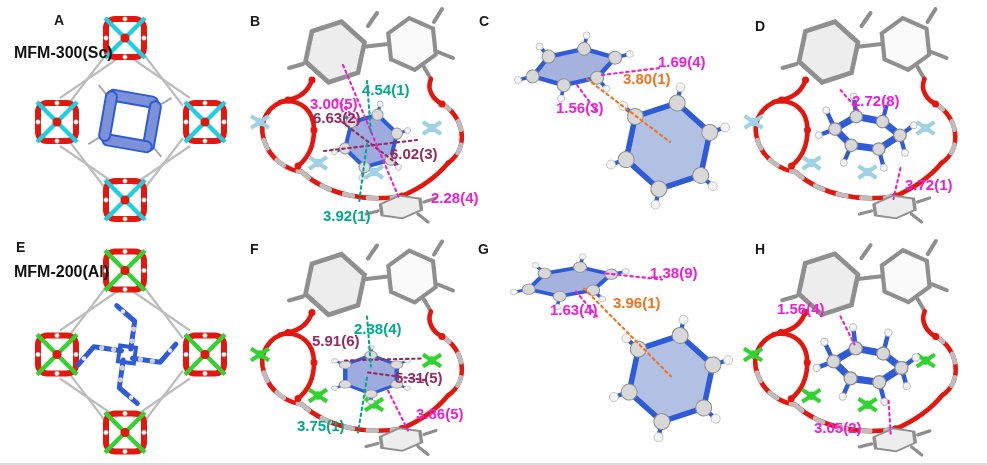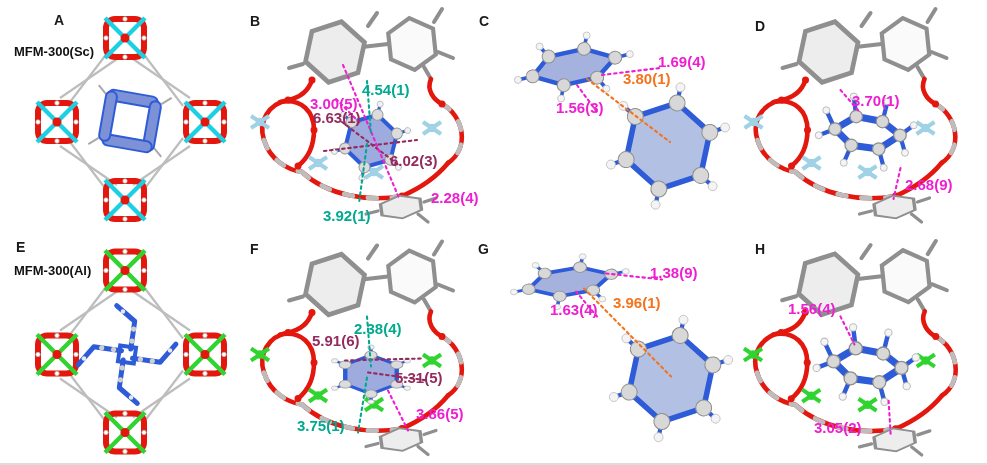--- a/index.html
+++ b/index.html
@@ -6,21 +6,21 @@
   .stage{
     position:relative;width:987px;height:465px;background:#ffffff;overflow:hidden;
     font-family:"Liberation Sans",sans-serif;border-bottom:2px solid #dcdcdc;box-sizing:border-box;
   }
   .panel{position:absolute;}
   .panel svg{position:absolute;left:0;top:0;width:100%;height:100%;}
   .letter{
     position:absolute;font-weight:bold;font-size:14px;color:#1a1a1a;z-index:3;white-space:nowrap;
   }
   .material{
-    position:absolute;font-weight:bold;font-size:13px;color:#111;z-index:3;white-space:nowrap;
+    position:absolute;font-weight:bold;font-size:16px;color:#111;z-index:3;white-space:nowrap;
   }
   .ml{
     position:absolute;font-weight:bold;font-size:15px;z-index:3;white-space:nowrap;
   }
   .c-magenta{color:#ee1fd0;}
   .c-teal{color:#00a98f;}
   .c-maroon{color:#942a5e;}
   .c-orange{color:#f4731c;}
   
   .m-sc-bright{--metal:#1bd0e2;}
@@ -270,22 +270,22 @@
         <line class="dr" x1="92" y1="122" x2="150" y2="166"></line>
         <line class="dm" x1="93" y1="65" x2="149" y2="198"></line>
         <line class="dm" x1="86" y1="99" x2="110" y2="123"></line>
         <line class="dt" x1="117" y1="81" x2="121" y2="134"></line>
         <line class="dt" x1="117" y1="144" x2="109" y2="203"></line>
       </g>
     </svg>
     <span class="letter" style="left:0;top:13px">B</span>
     <span class="ml c-magenta" style="left:60px;top:95px">3.00(5)</span>
     <span class="ml c-teal" style="left:112px;top:81px">4.54(1)</span>
-    <span class="ml c-maroon" style="left:63px;top:109px">6.63(1)</span>
-    <span class="ml c-maroon" style="left:140px;top:152px">6.02(3)</span>
+    <span class="ml c-maroon" style="left:63px;top:109px">6.63(2)</span>
+    <span class="ml c-maroon" style="left:140px;top:145px">6.02(3)</span>
     <span class="ml c-magenta" style="left:181px;top:189px">2.28(4)</span>
     <span class="ml c-teal" style="left:73px;top:207px">3.92(1)</span>
   </div>
 
   <div class="panel" style="left:490px;top:0;width:250px;height:232px">
     <svg viewBox="0 0 250 232">
       <g transform="translate(84,68) rotate(-6)">
           <use href="#benzU"></use>
         </g>
       <g transform="translate(178,146) rotate(12)">
@@ -308,22 +308,22 @@
       <use href="#siteBG"></use>
       <g transform="translate(124,134) scale(1.25)">
           <use href="#chair"></use>
         </g>
       <g class="dash">
         <line class="dm" x1="97" y1="90" x2="117" y2="113"></line>
         <line class="dm" x1="157" y1="168" x2="150" y2="199"></line>
       </g>
     </svg>
     <span class="letter" style="left:15px;top:18px">D</span>
-    <span class="ml c-magenta" style="left:112px;top:92px">3.70(1)</span>
-    <span class="ml c-magenta" style="left:165px;top:176px">2.68(9)</span>
+    <span class="ml c-magenta" style="left:112px;top:92px">2.72(8)</span>
+    <span class="ml c-magenta" style="left:165px;top:176px">3.72(1)</span>
   </div>
 
   <div class="panel" style="left:0;top:232px;width:250px;height:233px">
     <svg viewBox="0 0 250 232" class="m-al">
       <g stroke="#bdbdbd" stroke-width="2.2">
         <line x1="142" y1="52" x2="183" y2="106"></line>
           <line x1="133" y1="59" x2="190" y2="98"></line>
         <line x1="108" y1="52" x2="67" y2="106"></line>
           <line x1="117" y1="59" x2="60" y2="98"></line>
         <line x1="142" y1="192" x2="183" y2="138"></line>
@@ -337,21 +337,21 @@
       <use href="#cluster" transform="translate(125,200)"></use>
       <g transform="translate(127,122) rotate(8)">
         <rect x="-8" y="-8" width="16" height="16" fill="none" stroke="#2e5bd7" stroke-width="4"></rect>
         <use href="#pinArm"></use>
         <use href="#pinArm" transform="rotate(90)"></use>
         <use href="#pinArm" transform="rotate(180)"></use>
         <use href="#pinArm" transform="rotate(270)"></use>
       </g>
     </svg>
     <span class="letter" style="left:16px;top:7px">E</span>
-    <span class="material" style="left:14px;top:31px">MFM-300(Al)</span>
+    <span class="material" style="left:14px;top:31px">MFM-200(Al)</span>
   </div>
 
   <div class="panel" style="left:250px;top:232px;width:240px;height:233px">
     <svg viewBox="0 0 240 232" class="m-al">
       <use href="#siteBG"></use>
       <g transform="translate(121,142) scale(1.1,0.72)">
         <use href="#guestBz"></use>
       </g>
       <g class="dash">
         <line class="dr" x1="95" y1="128" x2="172" y2="126"></line>
@@ -394,17 +394,17 @@
       <use href="#siteBG"></use>
       <g transform="translate(124,134) scale(1.3)">
           <use href="#chair"></use>
         </g>
       <g class="dash">
         <line class="dm" x1="97" y1="84" x2="111" y2="112"></line>
         <line class="dm" x1="145" y1="168" x2="147" y2="201"></line>
       </g>
     </svg>
     <span class="letter" style="left:15px;top:9px">H</span>
-    <span class="ml c-magenta" style="left:48px;top:68px">1.56(4)</span>
+    <span class="ml c-magenta" style="left:37px;top:68px">1.56(4)</span>
     <span class="ml c-magenta" style="left:74px;top:187px">3.05(2)</span>
   </div>
 
 </div>
 
 </body></html>

